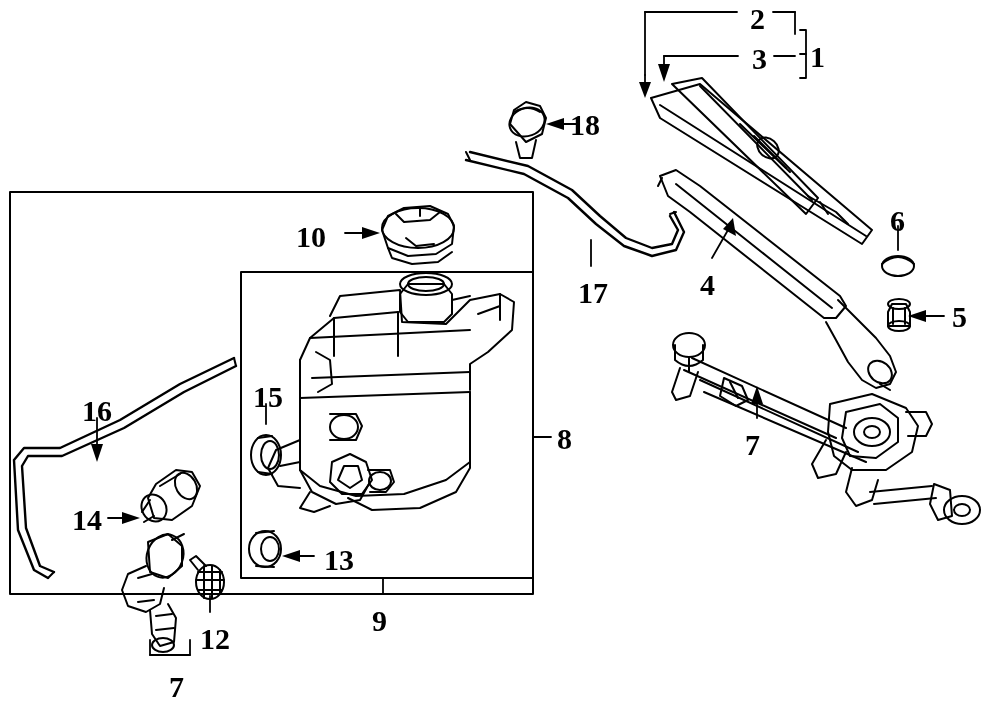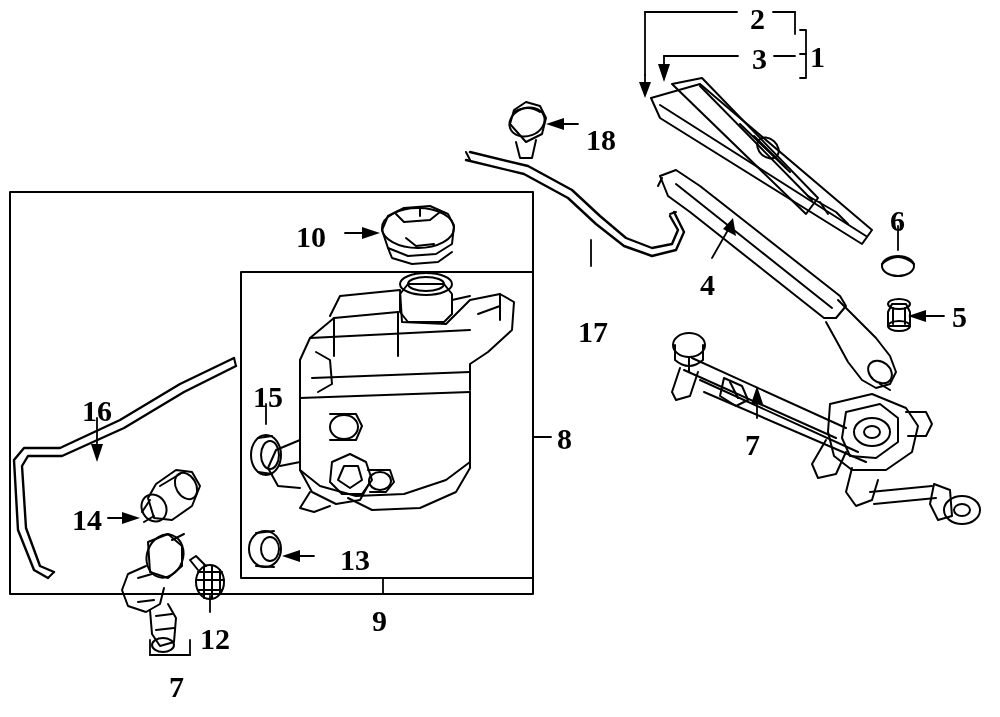--- a/index.html
+++ b/index.html
@@ -311,29 +311,29 @@
         <path d="M220 570 L220 594"></path>
         <path d="M206 566 L196 556 L190 560 L198 570"></path>
       </g>
 
     </g>
   </svg>
 
   <div class="callout" style="left:750px; top:4px;">2</div>
   <div class="callout" style="left:810px; top:42px;">1</div>
   <div class="callout" style="left:752px; top:44px;">3</div>
-  <div class="callout" style="left:586px; top:110px;margin-top:15px;">18</div>
+  <div class="callout" style="left:570px; top:110px;">18</div>
   <div class="callout" style="left:296px; top:222px;">10</div>
   <div class="callout" style="left:890px; top:206px;">6</div>
   <div class="callout" style="left:700px; top:270px;">4</div>
-  <div class="callout" style="left:578px; top:278px;margin-top:39px;">17</div>
+  <div class="callout" style="left:578px; top:278px;">17</div>
   <div class="callout" style="left:952px; top:302px;">5</div>
   <div class="callout" style="left:253px; top:382px;text-align:center;">15</div>
   <div class="callout" style="left:82px;  top:396px;">16</div>
   <div class="callout" style="left:557px; top:424px;">8</div>
   <div class="callout" style="left:745px; top:430px;">7</div>
   <div class="callout" style="left:72px;  top:505px;text-align:center;">14</div>
-  <div class="callout" style="left:324px; top:545px;margin-left:16px;">13</div>
+  <div class="callout" style="left:324px; top:545px;">13</div>
   <div class="callout" style="left:372px; top:606px;">9</div>
   <div class="callout" style="left:200px; top:624px;">12</div>
   <div class="callout" style="left:169px; top:672px;">7</div>
 
 </div>
 
 </body></html>

